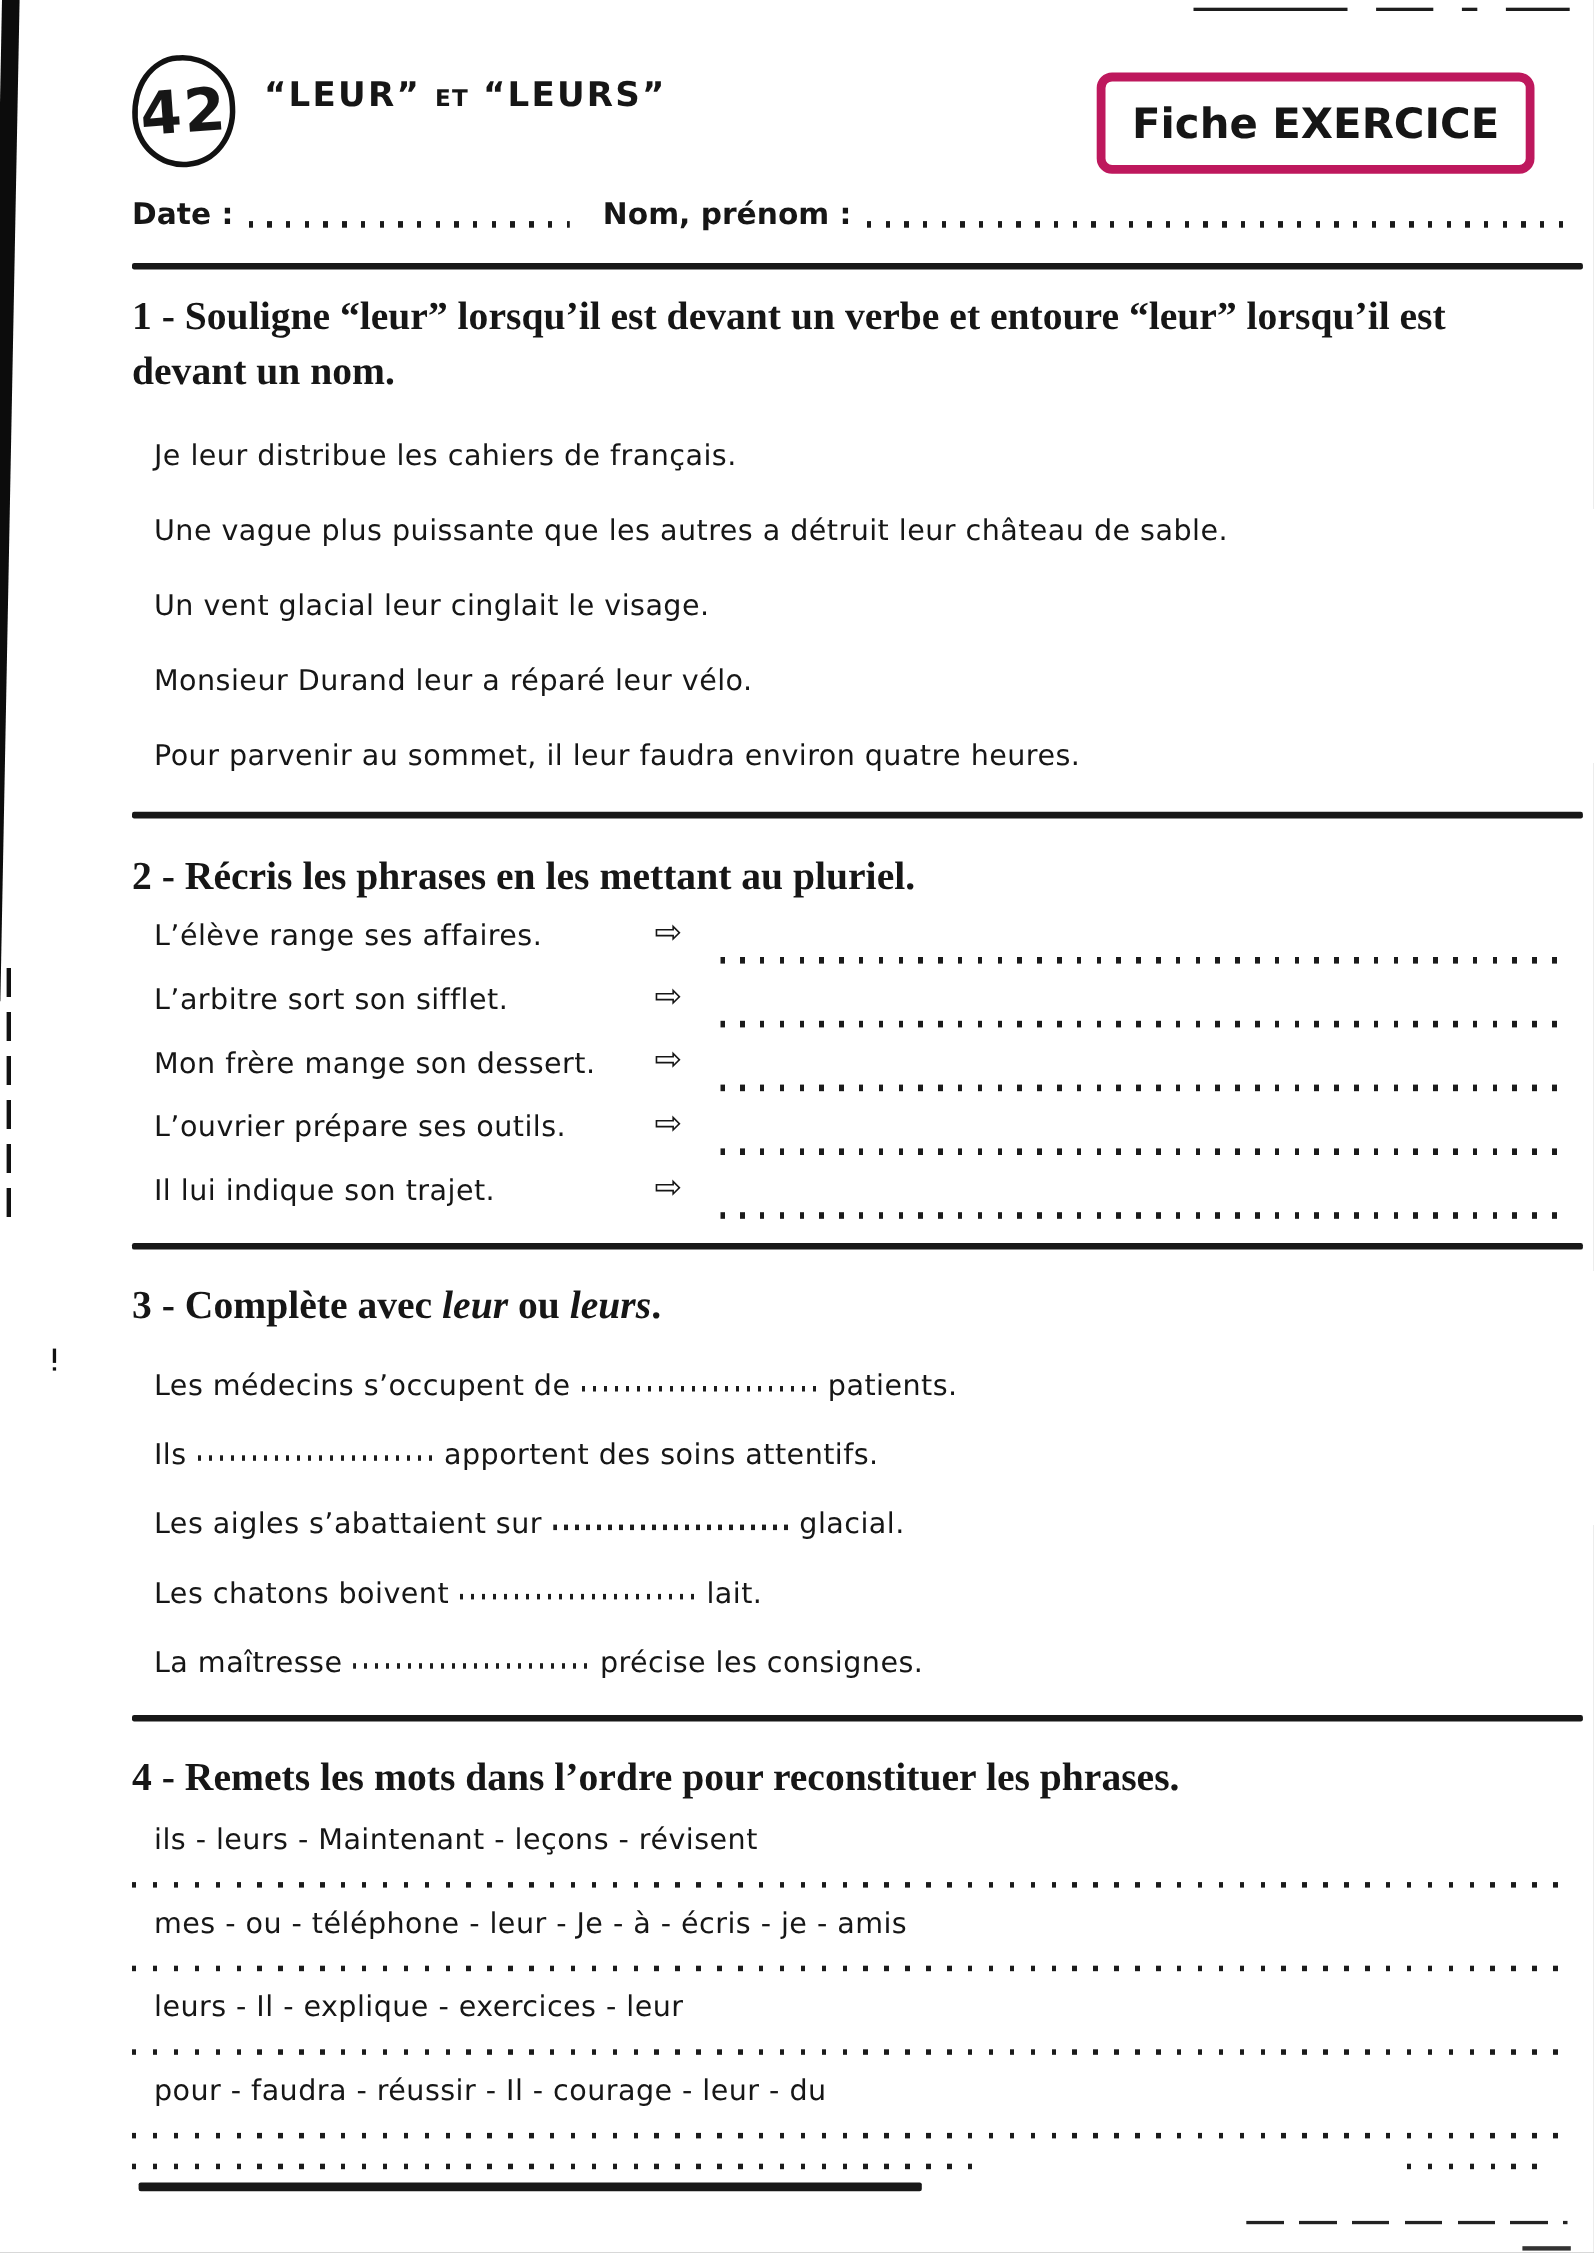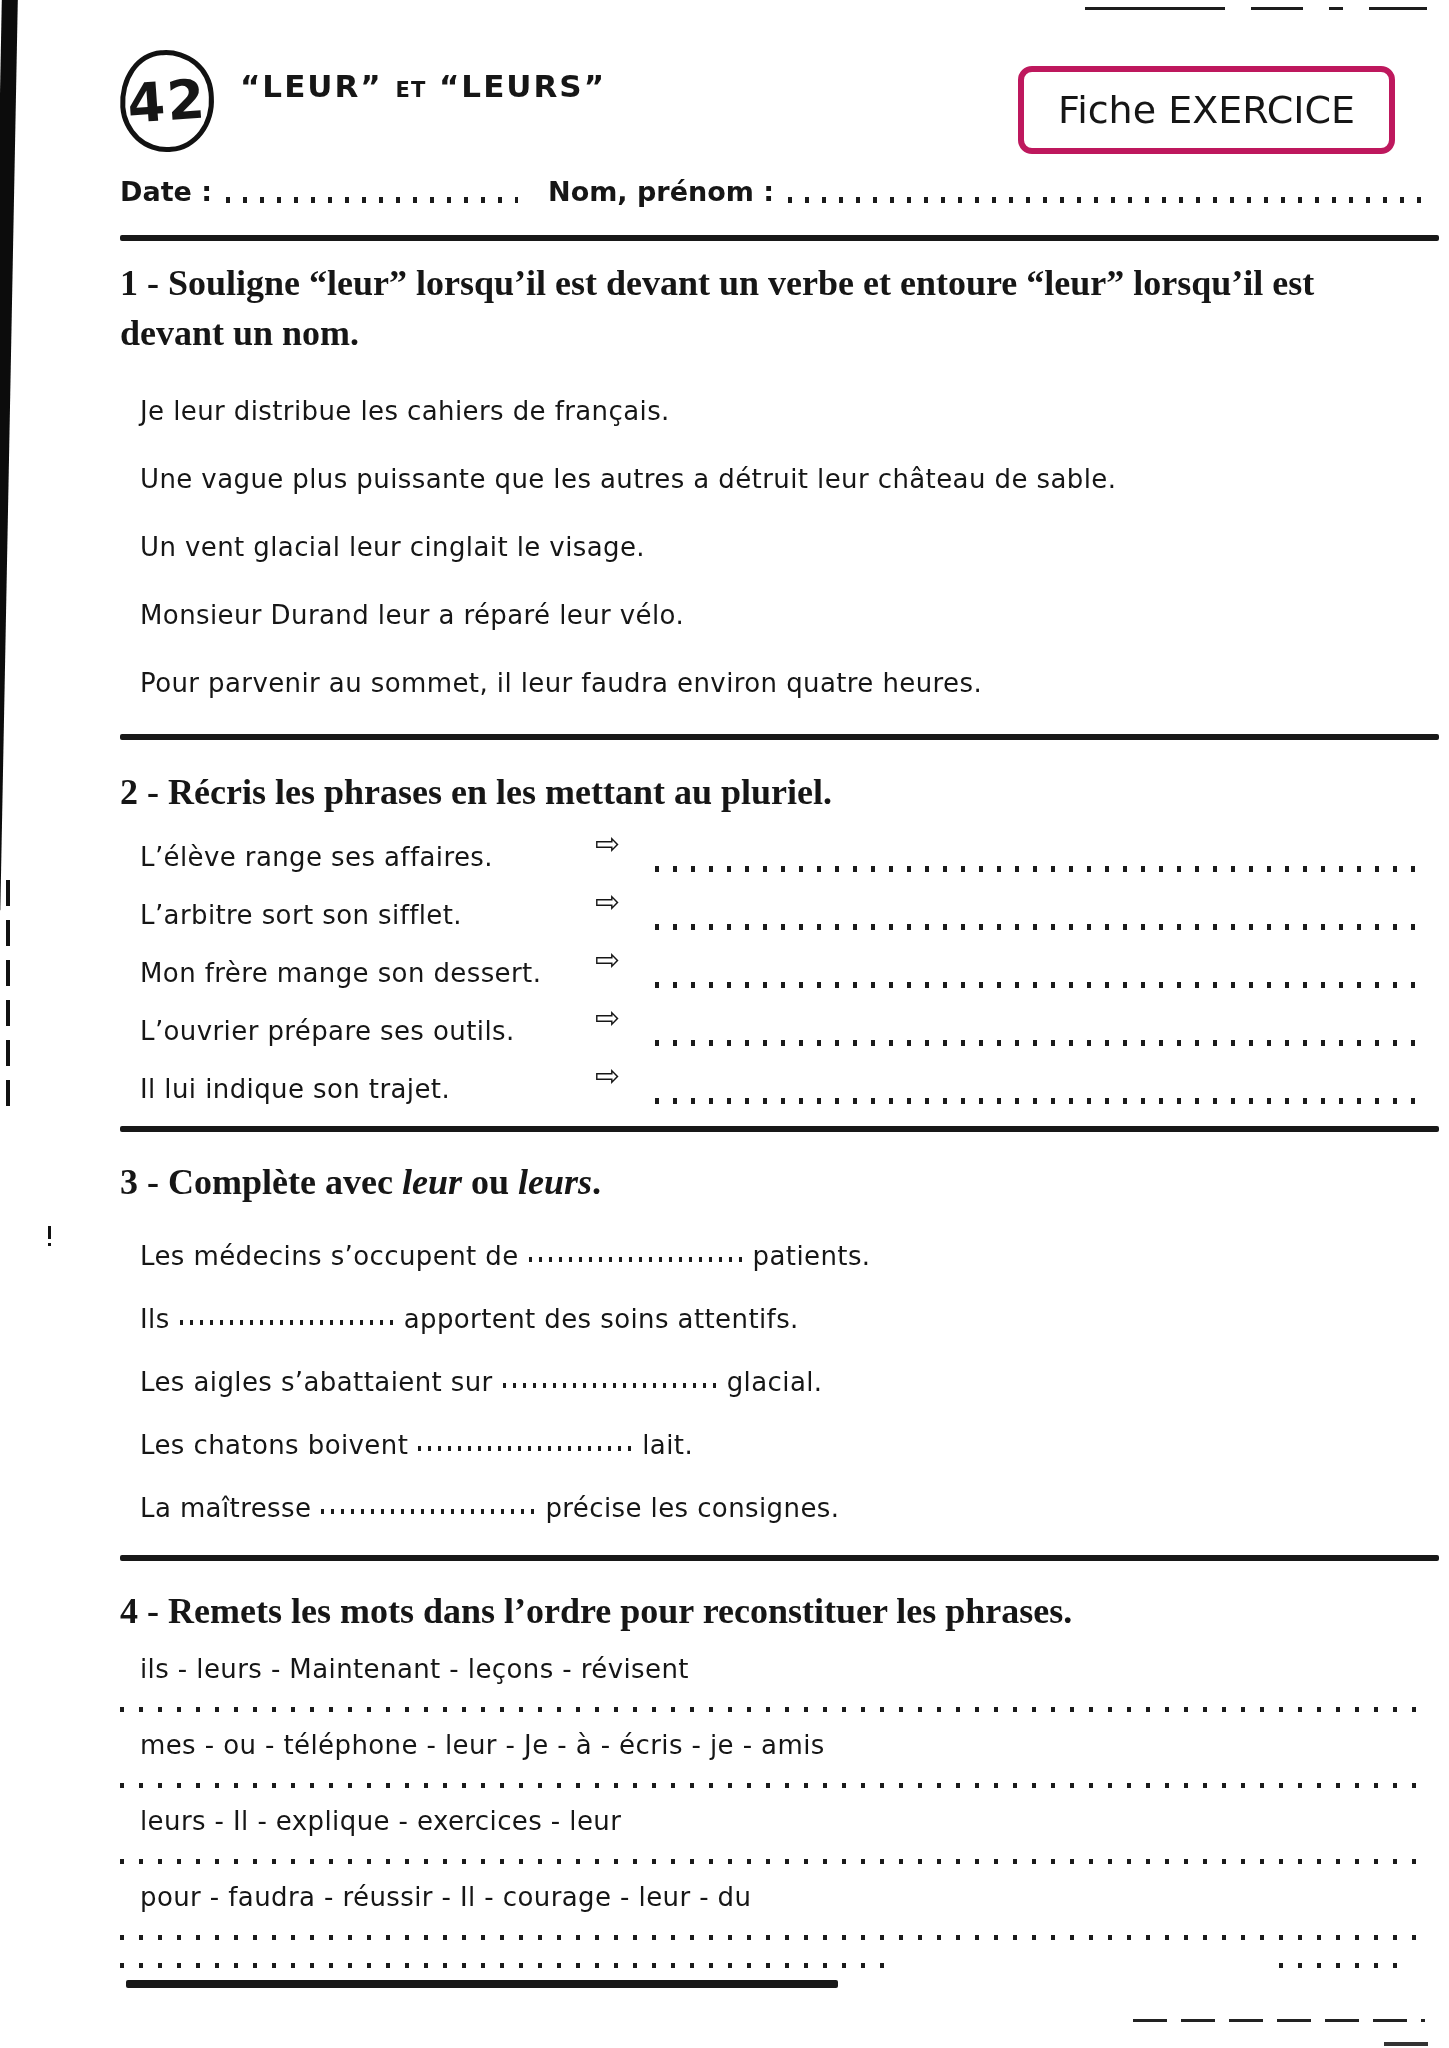--- a/index.html
+++ b/index.html
@@ -37,22 +37,22 @@
     width:84px; height:92px; border:5px solid #121212;
     border-radius:48% 52% 50% 50% / 54% 46% 52% 48%;
     transform:rotate(-4deg);
     display:flex; align-items:center; justify-content:center;
     font-size:54px; font-weight:900; letter-spacing:2px;
   }
   .title { margin-left:26px; margin-top:18px; font-size:31px; font-weight:900; letter-spacing:2px; white-space:nowrap; }
   .title .et { font-size:21px; font-weight:900; letter-spacing:1px;text-align:right; }
   .fiche-box {
     margin-left:auto; margin-right:44px; margin-top:16px;
-    border:6px solid #be185d; border-radius:14px;
-    padding:16px 34px; font-size:38px; font-weight:400; white-space:nowrap;
+    border:8px solid #be185d; border-radius:14px;
+    padding:16px 24px; font-size:38px; font-weight:700; white-space:nowrap;
   }
 
   .identity-row { margin-top:22px; display:flex; align-items:flex-end; font-size:27px; font-weight:700; }
   .dotstrip { height:6px; background:repeating-linear-gradient(to right,#1b1b1b 0 4px, transparent 4px 17px); margin:0 0 4px 14px; }
   .dots-date { width:292px; }
   .name-label { margin-left:30px; }
   .dots-name { flex:1; margin-right:6px; }
 
   .divider { margin-top:28px; height:6px; background:#181818; border-radius:2px; }
   .divider.partial { width:712px; margin-left:6px; height:8px; }
@@ -65,21 +65,21 @@
 
   .hand { font-size:26px; letter-spacing:0.4px; }
 
   
   .ex1-heading { margin-top:18px; }
   .ex1-sentence { margin:38px 0 0 20px; }
 
   
   .ex2-heading { margin-top:28px; }
   .ex2-row { position:relative; height:50px; margin-top:8px; }
-  .ex2-label { position:absolute; left:20px; top:16px; }
+  .ex2-label { position:absolute; left:20px; top:6px; }
   .ex2-arrow { position:absolute; left:475px; top:0; font-size:30px; }
   .ex2-dots { position:absolute; left:535px; right:18px; bottom:4px; height:6px;
     background:repeating-linear-gradient(to right,#1b1b1b 0 4px, transparent 4px 18px); }
 
   
   .ex3-heading { margin-top:26px; }
   .ex3-line { margin:33px 0 0 20px; }
   .blank { display:inline-block; width:214px; height:5px; margin:0 10px 3px 10px;
     background:repeating-linear-gradient(to right,#1c1c1c 0 3px, transparent 3px 10px); }
 

